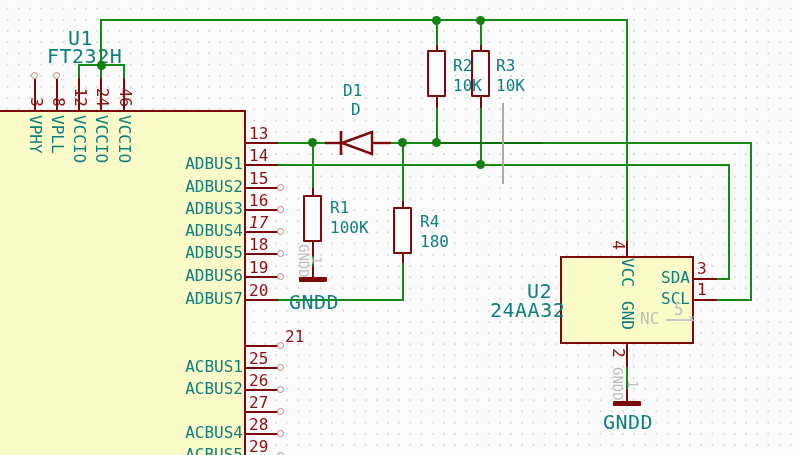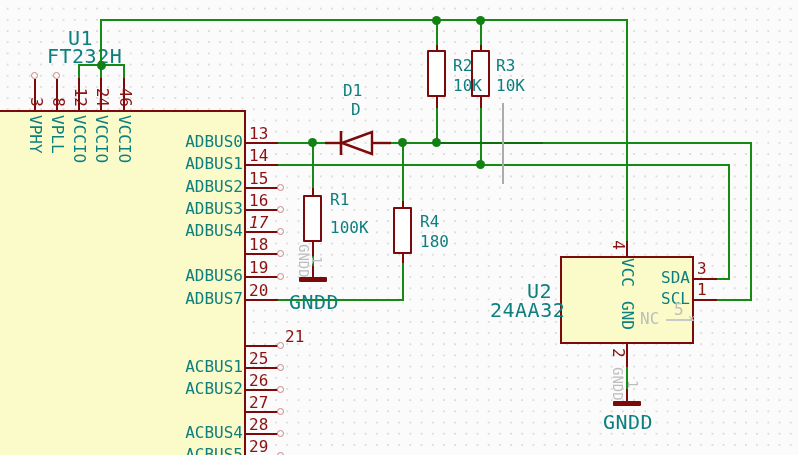--- a/index.html
+++ b/index.html
@@ -87,25 +87,25 @@
   <div class="t num" style="left:249px;top:237px;">18</div>
   <div class="t num" style="left:249px;top:260px;text-align:center;">19</div>
   <div class="t num" style="left:249px;top:283px;">20</div>
   <div class="t num" style="left:249px;top:329px;margin-left:36px;">21</div>
   <div class="t num" style="left:249px;top:351px;">25</div>
   <div class="t num" style="left:249px;top:373px;">26</div>
   <div class="t num" style="left:249px;top:395px;">27</div>
   <div class="t num" style="left:249px;top:417px;">28</div>
   <div class="t num" style="left:249px;top:439px;">29</div>
 
-  <div class="t teal rname" style="left:153px;top:134px;width:90px;">ADBUS0</div>
   <div class="t teal rname" style="left:153px;top:156px;width:90px;">ADBUS1</div>
   <div class="t teal rname" style="left:153px;top:179px;width:90px;">ADBUS2</div>
   <div class="t teal rname" style="left:153px;top:201px;width:90px;">ADBUS3</div>
   <div class="t teal rname" style="left:153px;top:223px;width:90px;">ADBUS4</div>
+  <div class="t teal rname" style="left:153px;top:245px;width:90px;">ADBUS5</div>
   <div class="t teal rname" style="left:153px;top:268px;width:90px;">ADBUS6</div>
   <div class="t teal rname" style="left:153px;top:291px;width:90px;">ADBUS7</div>
   <div class="t teal rname" style="left:153px;top:359px;width:90px;">ACBUS1</div>
   <div class="t teal rname" style="left:153px;top:381px;width:90px;">ACBUS2</div>
   <div class="t teal rname" style="left:153px;top:425px;width:90px;">ACBUS4</div>
   <div class="t teal rname" style="left:153px;top:447px;width:90px;">ACBUS5</div>
 
   <div class="wire" style="left:100px;top:19px;width:528px;height:2px;"></div>
   <div class="wire" style="left:100px;top:19px;width:2px;height:47px;"></div>
   <div class="wire" style="left:78px;top:64px;width:47px;height:2px;"></div>
@@ -150,21 +150,21 @@
   <div class="stub" style="left:480px;top:97px;width:2px;height:11px;"></div>
   <div class="stub" style="left:312px;top:188px;width:2px;height:8px;"></div>
   <div class="stub" style="left:312px;top:242px;width:2px;height:14px;"></div>
   <div class="stub" style="left:402px;top:201px;width:2px;height:7px;"></div>
   <div class="stub" style="left:402px;top:254px;width:2px;height:9px;"></div>
 
   <div class="t teal" style="left:453px;top:58px;">R2</div>
   <div class="t teal" style="left:453px;top:78px;">10K</div>
   <div class="t teal" style="left:496px;top:58px;">R3</div>
   <div class="t teal" style="left:496px;top:78px;">10K</div>
-  <div class="t teal" style="left:330px;top:192px;">R1</div>
+  <div class="t teal" style="left:330px;top:200px;">R1</div>
   <div class="t teal" style="left:330px;top:220px;">100K</div>
   <div class="t teal" style="left:420px;top:214px;">R4</div>
   <div class="t teal" style="left:420px;top:234px;">180</div>
 
   <svg style="position:absolute;left:325px;top:125px;" width="70" height="36" viewBox="0 0 70 36">
     <line x1="0" y1="18" x2="16" y2="18" stroke="#7c0a0a" stroke-width="2.4"></line>
     <line x1="16" y1="6" x2="16" y2="30" stroke="#7c0a0a" stroke-width="2.6"></line>
     <path d="M17,18 L47,7 L47,29 Z" fill="none" stroke="#7c0a0a" stroke-width="2.4"></path>
     <line x1="47" y1="18" x2="66" y2="18" stroke="#7c0a0a" stroke-width="2.4"></line>
   </svg>

